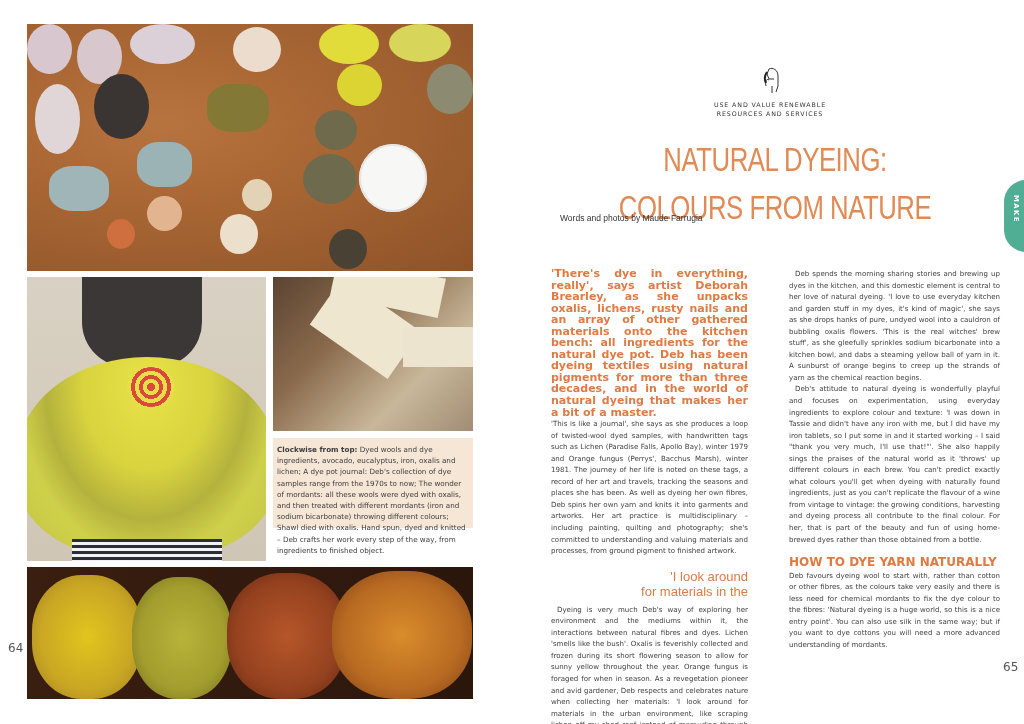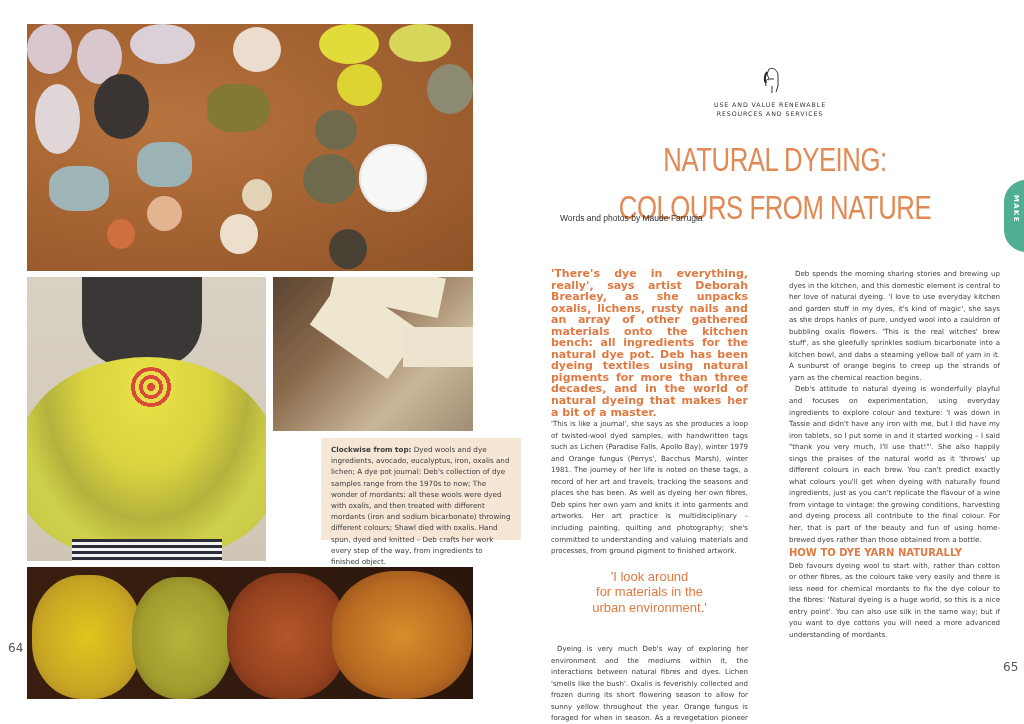--- a/index.html
+++ b/index.html
@@ -12,22 +12,22 @@
   .photo { position: absolute; overflow: hidden; }
   .photo-top { left: 27px; top: 24px; width: 446px; height: 247px;
     background: radial-gradient(ellipse at 30% 40%, #b8743f 0%, #a86634 40%, #8f5328 100%); }
   .photo-shawl { left: 27px; top: 277px; width: 239px; height: 284px;
     background: linear-gradient(180deg, #d9d1c3 0%, #cfc6b6 100%); }
   .photo-tags { left: 273px; top: 277px; width: 200px; height: 154px;
     background: linear-gradient(135deg, #5b4432 0%, #8a6a4c 35%, #c9b79a 70%, #a08d74 100%); }
   .photo-skeins { left: 27px; top: 567px; width: 446px; height: 132px;
     background: linear-gradient(90deg, #3a1e10 0%, #2b160c 100%); }
 
-  .caption-box { position: absolute; left: 273px; top: 438px; width: 200px; height: 102px;
-    background: #f6e6d6; padding: 6px 10px; font-size: 7.2px; line-height: 11.2px; color: #3b3b3b; margin-left: 48px; }
+  .caption-box { position: absolute; left: 273px; top: 438px; width: 200px; height: 90px;
+    background: #f6e6d6; padding: 6px 4px; font-size: 7.2px; line-height: 11.2px; color: #3b3b3b; }
   .caption-box b { font-weight: bold; }
 
   .page-num { position: absolute; font-size: 12px; color: #555; }
   .page-num.left { left: 8px; top: 641px; }
   .page-num.right { left: 1003px; top: 660px; }
 
   
   .logo-icon { position: absolute; left: 761px; top: 66px; width: 22px; height: 30px; }
   .section-label { position: absolute; left: 690px; top: 101px; width: 160px; text-align: center;
     font-size: 6.3px; letter-spacing: 0.9px; line-height: 8.5px; color: #333; }
@@ -41,23 +41,23 @@
     background: #4fae94; border-radius: 22px 0 0 22px; }
   .make-tab span { position: absolute; left: 8px; top: 15px; font-size: 6.8px; color: #fff;
     writing-mode: vertical-rl; letter-spacing: 1.5px; font-weight: bold; }
 
   .col { position: absolute; font-size: 7.05px; line-height: 11.55px; color: #3e3e3e; text-align: justify; }
   .col-1 { left: 551px; top: 268px; width: 197px; }
   .col-2 { left: 789px; top: 268px; width: 211px; }
   .standfirst { color: #e07a43; font-weight: bold; font-size: 11px; margin-bottom: 9px; }
   .col p { margin-bottom: 0; }
   .indent { text-indent: 6px; }
-  .pullquote { text-align: center; color: #e07a43; font-size: 13px; line-height: 15.5px;
-    margin: 12px 0 28px; font-family: "Liberation Sans", sans-serif; }
-  .subhead { color: #e07a43; font-weight: bold; font-size: 10px; margin-top: 2px; margin-bottom: 1px; }
+  .pullquote { text-align: right; color: #e07a43; font-size: 13px; line-height: 15.5px;
+    margin: 12px 0 4px; font-family: "Liberation Sans", sans-serif; }
+  .subhead { color: #e07a43; font-weight: bold; font-size: 12px; margin-top: 12px; margin-bottom: 1px; }
 
   
   .yarn { position: absolute; border-radius: 50%; }
 </style>
 </head>
 <body>
 
 <div class="spread">
 
   <div class="photo photo-top">
@@ -126,21 +126,20 @@
   <div class="make-tab">
     <span>MAKE</span>
   </div>
 
   <div class="col col-1">
     <p class="standfirst">'There's dye in everything, really', says artist Deborah Brearley, as she unpacks oxalis, lichens, rusty nails and an array of other gathered materials onto the kitchen bench: all ingredients for the natural dye pot. Deb has been dyeing textiles using natural pigments for more than three decades, and in the world of natural dyeing that makes her a bit of a master.</p>
     <p>'This is like a journal', she says as she produces a loop of twisted-wool dyed samples, with handwritten tags such as Lichen (Paradise Falls, Apollo Bay), winter 1979 and Orange fungus (Perrys', Bacchus Marsh), winter 1981. The journey of her life is noted on these tags, a record of her art and travels, tracking the seasons and places she has been. As well as dyeing her own fibres, Deb spins her own yarn and knits it into garments and artworks. Her art practice is multidisciplinary – including painting, quilting and photography; she's committed to understanding and valuing materials and processes, from ground pigment to finished artwork.</p>
     <div class="pullquote">
       <div>'I look around</div>
       <div>for materials in the</div>
-      <div>urban environment.'</div>
     </div>
     <p class="indent">Dyeing is very much Deb's way of exploring her environment and the mediums within it, the interactions between natural fibres and dyes. Lichen 'smells like the bush'. Oxalis is feverishly collected and frozen during its short flowering season to allow for sunny yellow throughout the year. Orange fungus is foraged for when in season. As a revegetation pioneer and avid gardener, Deb respects and celebrates nature when collecting her materials: 'I look around for materials in the urban environment, like scraping lichen off my shed roof instead of marauding through the bush for it.' says Deb. Many natural dyes can be found in re-wilded urban spaces with weeds and fungi a rich source of potential dyes.</p>
   </div>
 
   <div class="col col-2">
     <p class="indent">Deb spends the morning sharing stories and brewing up dyes in the kitchen, and this domestic element is central to her love of natural dyeing. 'I love to use everyday kitchen and garden stuff in my dyes, it's kind of magic', she says as she drops hanks of pure, undyed wool into a cauldron of bubbling oxalis flowers. 'This is the real witches' brew stuff', as she gleefully sprinkles sodium bicarbonate into a kitchen bowl, and dabs a steaming yellow ball of yarn in it. A sunburst of orange begins to creep up the strands of yarn as the chemical reaction begins.</p>
     <p class="indent">Deb's attitude to natural dyeing is wonderfully playful and focuses on experimentation, using everyday ingredients to explore colour and texture: 'I was down in Tassie and didn't have any iron with me, but I did have my iron tablets, so I put some in and it started working – I said "thank you very much, I'll use that!"'. She also happily sings the praises of the natural world as it 'throws' up different colours in each brew. You can't predict exactly what colours you'll get when dyeing with naturally found ingredients, just as you can't replicate the flavour of a wine from vintage to vintage: the growing conditions, harvesting and dyeing process all contribute to the final colour. For her, that is part of the beauty and fun of using home-brewed dyes rather than those obtained from a bottle.</p>
     <div class="subhead">HOW TO DYE YARN NATURALLY</div>
     <p>Deb favours dyeing wool to start with, rather than cotton or other fibres, as the colours take very easily and there is less need for chemical mordants to fix the dye colour to the fibres: 'Natural dyeing is a huge world, so this is a nice entry point'. You can also use silk in the same way; but if you want to dye cottons you will need a more advanced understanding of mordants.</p>
   </div>

